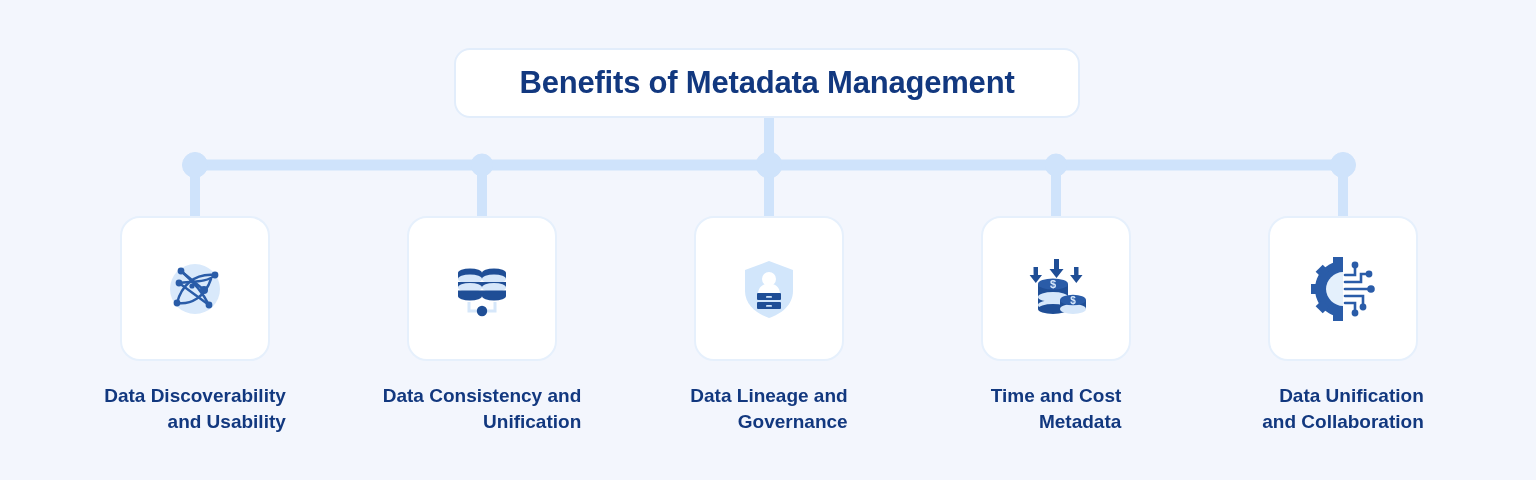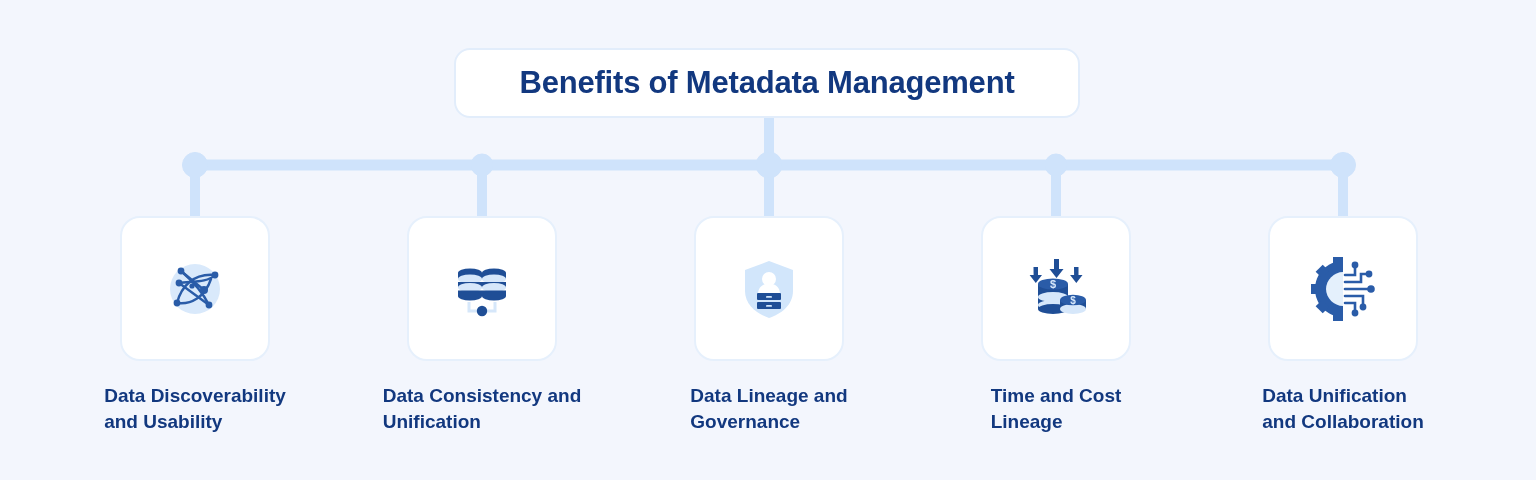--- a/index.html
+++ b/index.html
@@ -75,21 +75,21 @@
     width: 72px;
     height: 72px;
     display: block;
   }
   .item-label {
     margin-top: 22px;
     font-size: 19px;
     font-weight: bold;
     line-height: 1.35;
     color: #12387f;
-    text-align: left;
+    text-align: right;
     white-space: pre-line;
   }
 </style>
 </head>
 <body>
 
 <div id="stage">
 
   <svg class="connector-layer" viewBox="0 0 1536 480" xmlns="http://www.w3.org/2000/svg">
     <g stroke="#cfe3fb" fill="#cfe3fb">
@@ -209,21 +209,21 @@
         </g>
         <g>
           <rect x="40" y="47" width="26" height="9" fill="#1f4e96"></rect>
           <ellipse cx="53" cy="56" rx="13" ry="5" fill="#d6e7fa"></ellipse>
           <ellipse cx="53" cy="47" rx="13" ry="5.2" fill="#2a5ca8"></ellipse>
           <text x="53" y="51" text-anchor="middle" font-family="Liberation Sans, sans-serif" font-size="10" font-weight="bold" fill="#d6e7fa">$</text>
         </g>
       </svg>
     </div>
     <div class="item-label">Time and Cost
-Lineage</div>
+Metadata</div>
   </div>
 
   <div class="item" style="left:1343px">
     <div class="card">
       <svg class="icon-wrap" viewBox="0 0 72 72">
         <g>
           <path d="M36 8 L36 64 C20 64 8 51 8 36 C8 21 20 8 36 8 Z" fill="#2a5ca8"></path>
           <g fill="#2a5ca8">
             <rect x="26" y="4" width="10" height="8"></rect>
             <rect x="26" y="60" width="10" height="8"></rect>

